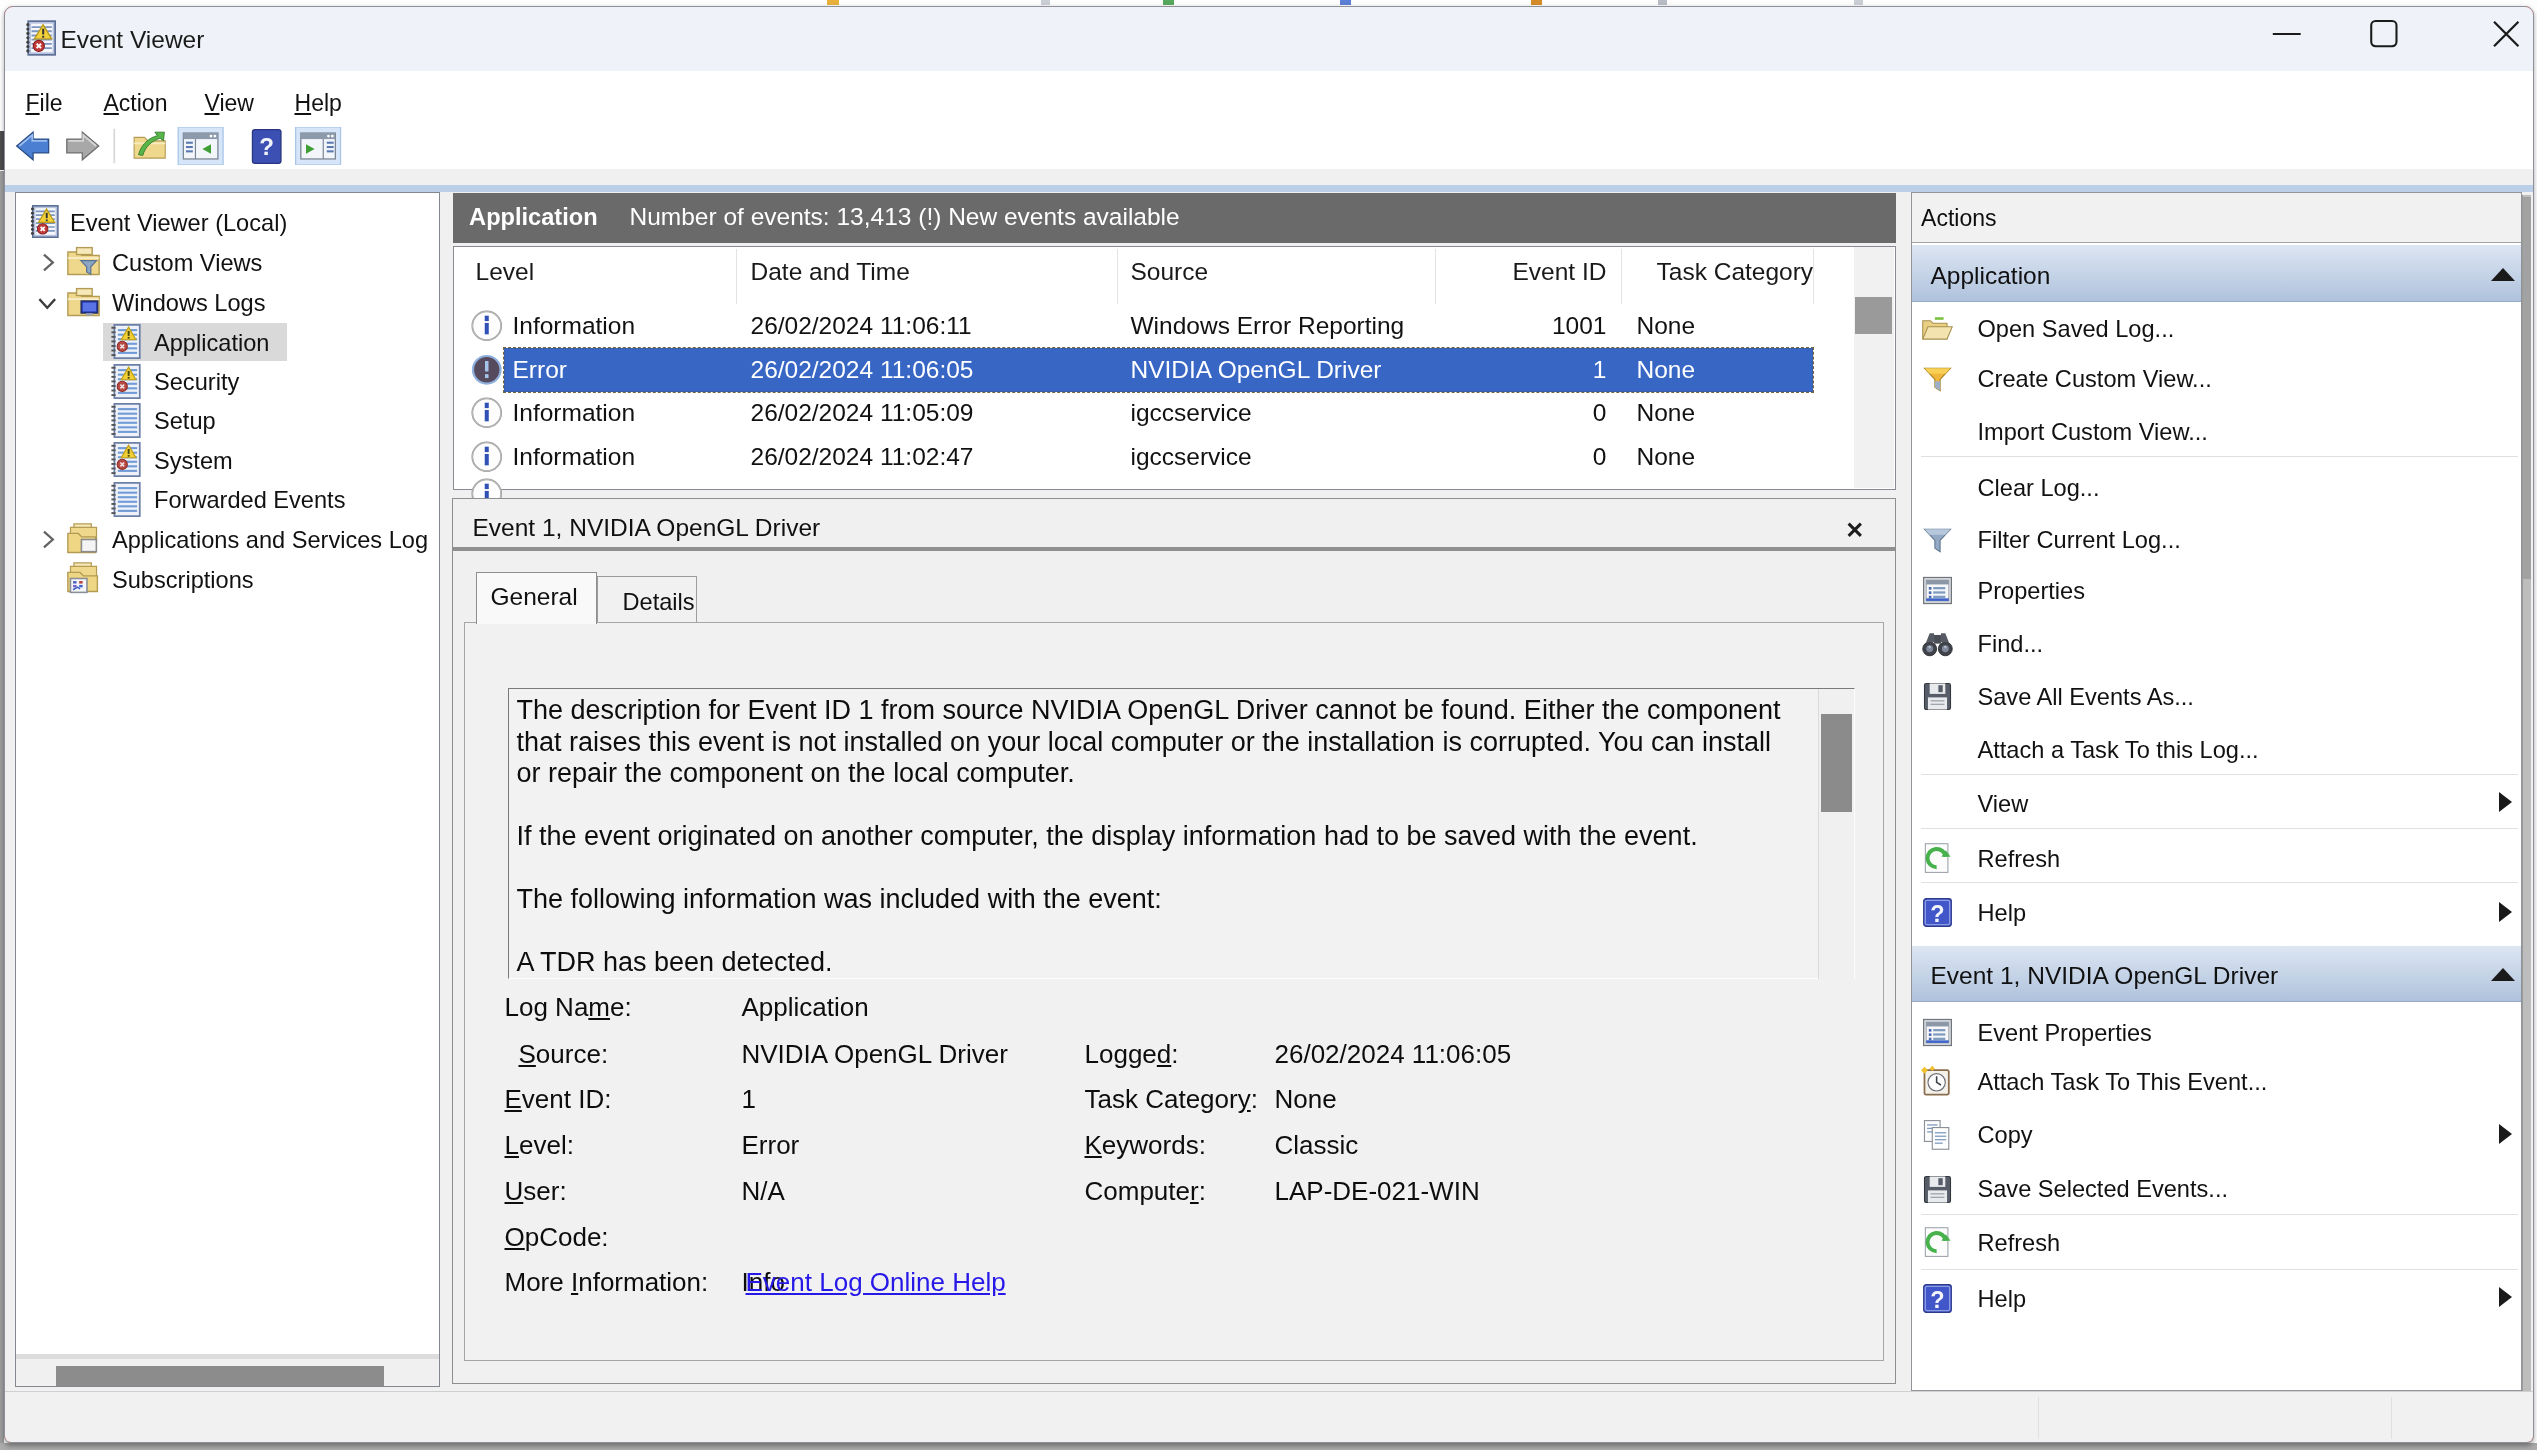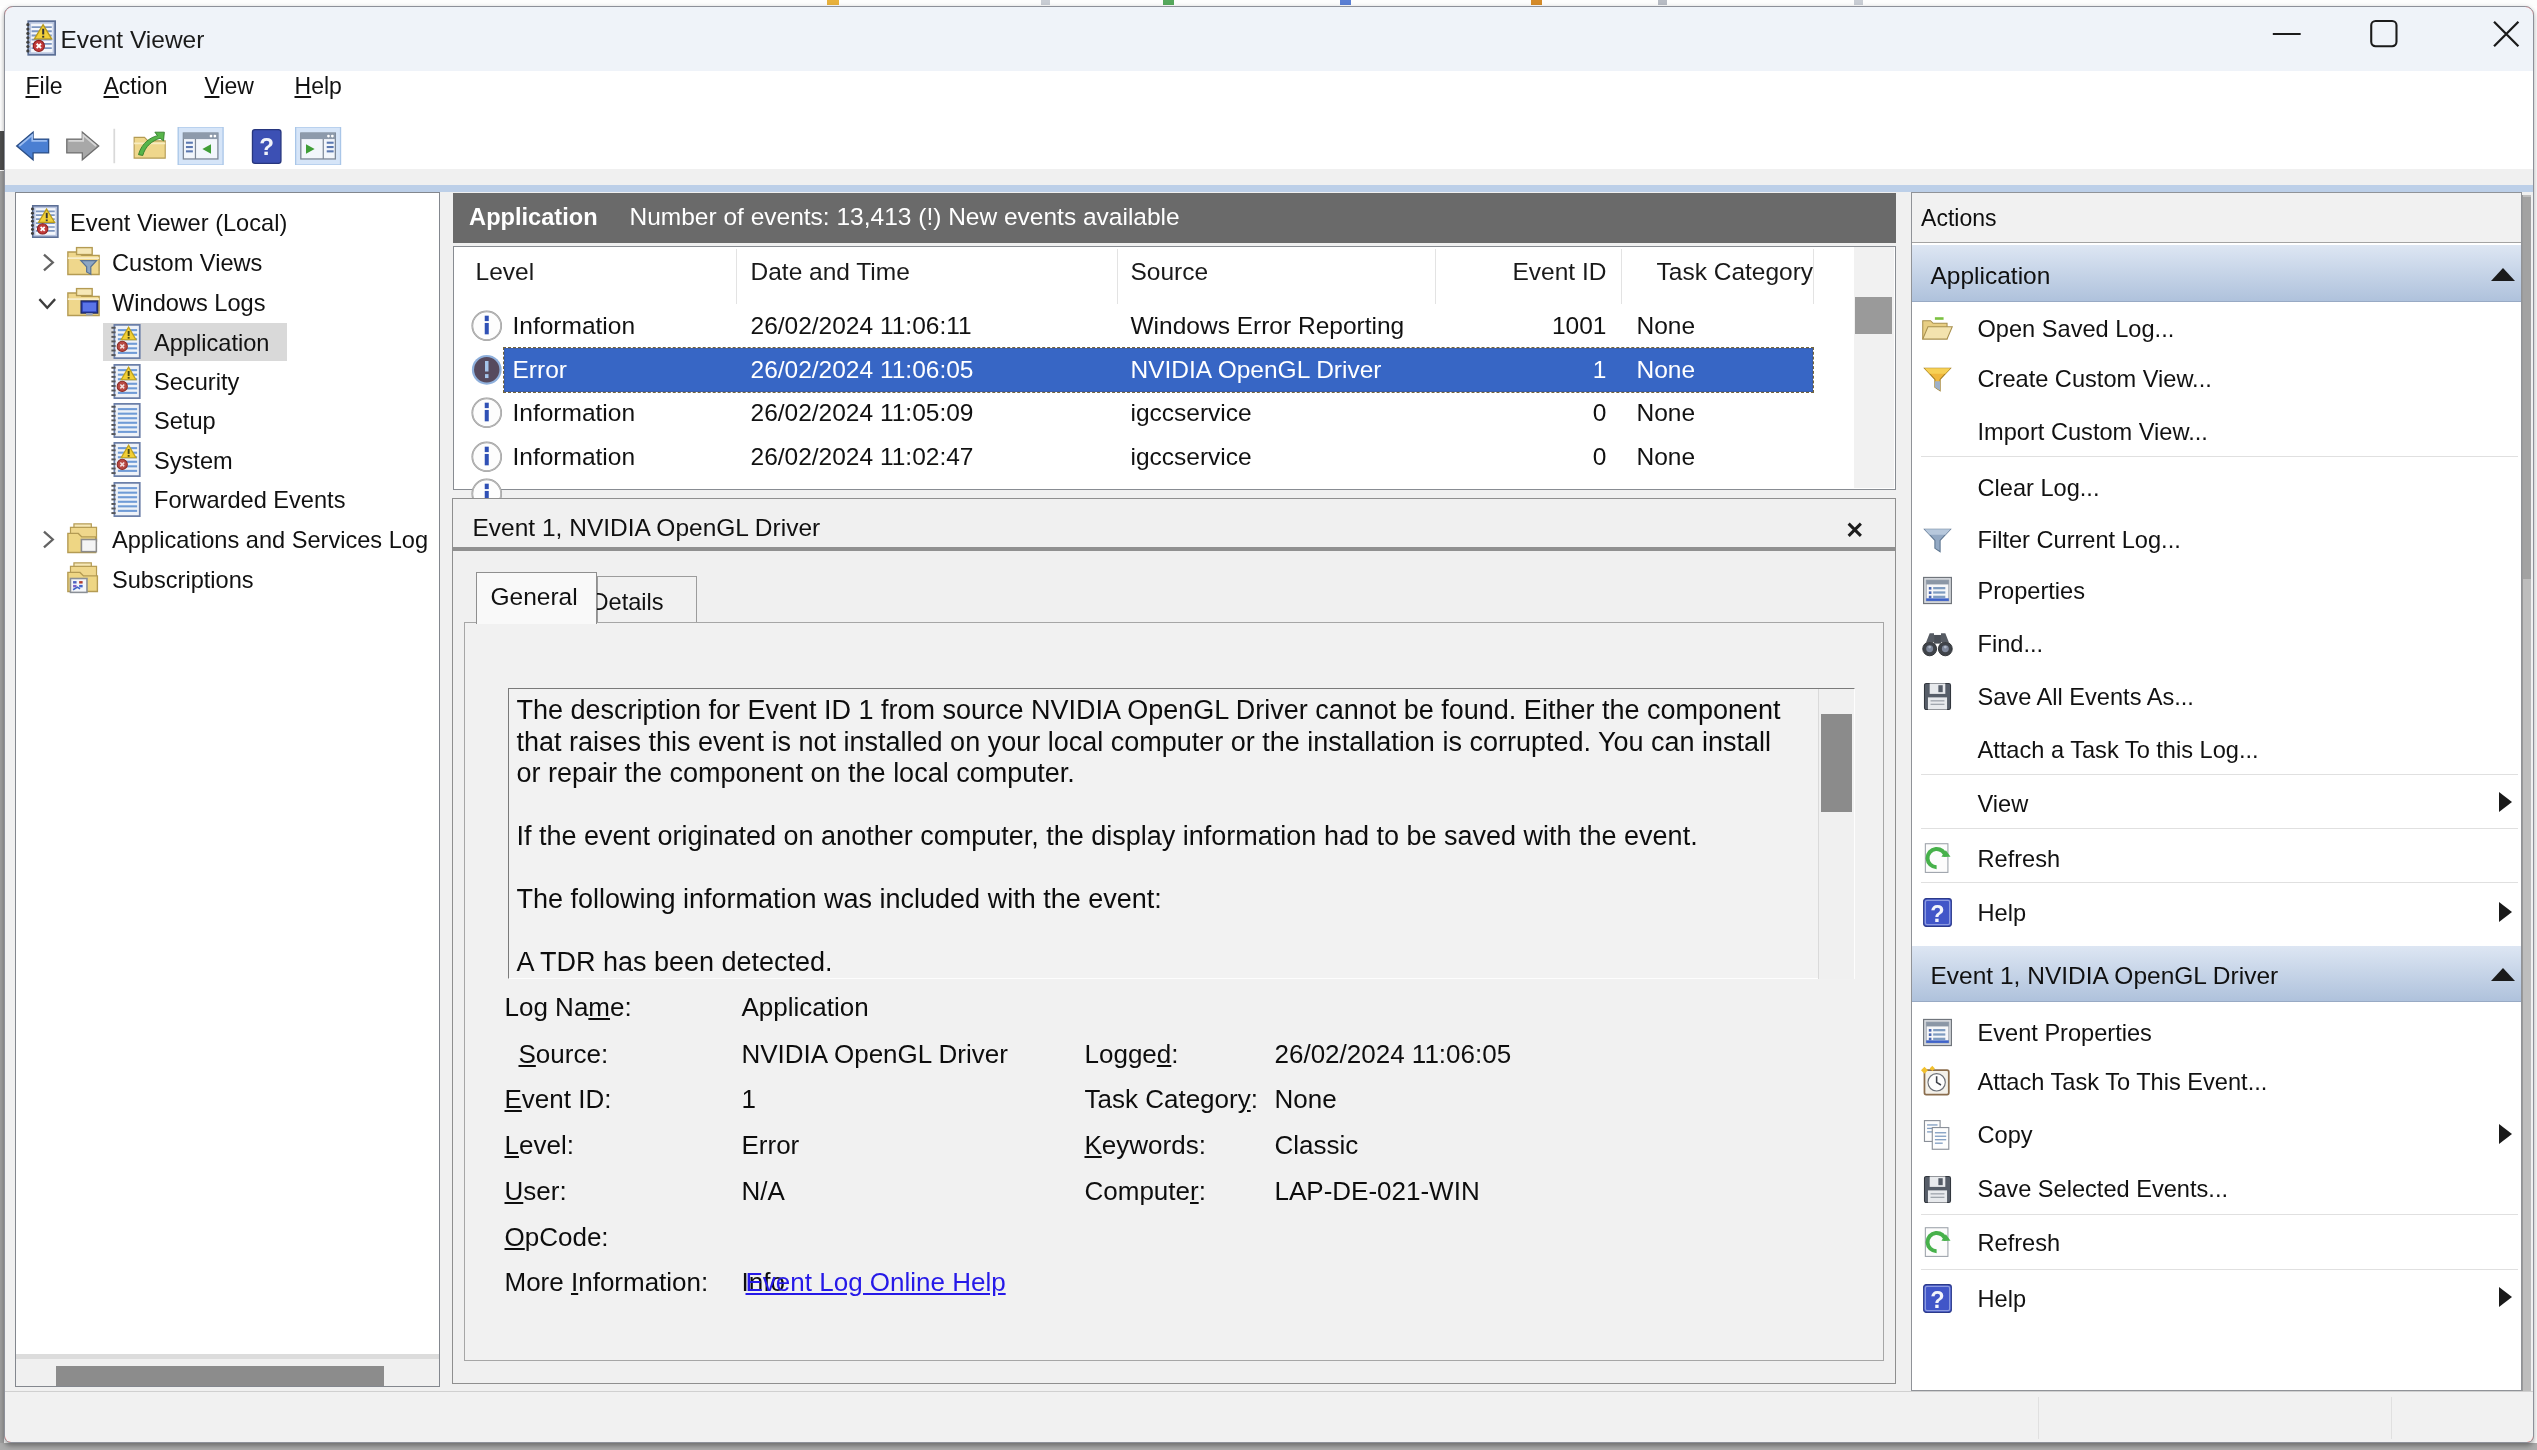--- a/index.html
+++ b/index.html
@@ -3,21 +3,21 @@
 <meta charset="utf-8">
 <style>
   * { margin:0; padding:0; box-sizing:border-box; }
   html,body { width:2538px; height:1450px; background:#ffffff; font-family:"Liberation Sans",sans-serif; position:relative; overflow:hidden; }
   .abs { position:absolute; }
   #win { position:absolute; left:3.5px; top:6.1px; width:2530px; height:1437px; background:#ef4444;
          border:0.9px solid #8d9099; border-radius:8.7px 8.7px 7px 7px; box-shadow:0 2.6px 5.2px rgba(0,0,0,.35); overflow:hidden; }
   #titlebar { position:absolute; left:0; top:0; width:100%; height:64px; background:#eff3f9; }
   #titlebar .ttext { position:absolute; left:56px; top:19px; font-size:24.5px; color:#1a1a1a; }
   #menubar { position:absolute; left:0; top:64px; width:100%; height:48px; background:#ffffff; }
-  .menuitem { position:absolute; top:2px; font-size:23px; color:#111; }
+  .menuitem { position:absolute; top:19px; font-size:23px; color:#111; }
   #toolbar { position:absolute; left:0; top:112px; width:100%; height:50px; background:#ffffff; }
   #strip1 { position:absolute; left:0; top:162px; width:100%; height:15.7px; background:#f0f0f0; }
   #blueband { position:absolute; left:0; top:178px; width:100%; height:7px; background:#bccfe8; }
   #content { position:absolute; left:0; top:185px; width:100%; height:1199px; background:#f0f0f0; }
   #statusbar { position:absolute; left:0; top:1384px; width:100%; height:53px; background:#f1f1f1; border-top:0.9px solid #d0d0d0; }
   
   #tree { position:absolute; left:10.5px; top:0px; width:425px; height:1195px; background:#ffffff; border:0.9px solid #83878e; overflow:hidden; }
   .trow { position:absolute; left:0; font-size:23.6px; line-height:30px; color:#111; white-space:nowrap; }
   .tsel { position:absolute; background:#d9d9d9; }
   
@@ -421,21 +421,21 @@
     <div id="detailbox">
       <div class="abs" style="left:20px;top:15px;font-size:24.5px;color:#101010;">Event 1, NVIDIA OpenGL Driver</div>
       <svg class="abs" style="left:1393px;top:22px;" width="17.5" height="17.5" viewBox="0 0 20 20">
           <path d="M3 3 L17 17 M17 3 L3 17" stroke="#1c1c1c" stroke-width="3.4"></path>
         </svg>
       <div class="abs" style="left:0px;top:48px;width:1442px;height:3.5px;background:#909090;"></div>
 
       <div class="abs" style="left:144px;top:77px;width:100px;height:46px;background:#f1f1f1;border:0.9px solid #9c9c9c;border-bottom:none;"></div>
       <div class="abs" style="left:23.6px;top:73px;width:121px;height:52px;background:#f9f9f9;border:0.9px solid #8f8f8f;border-bottom:none;z-index:3;"></div>
       <div class="abs" style="left:38px;top:84px;font-size:24.5px;color:#111;line-height:28px;z-index:4;">General</div>
-      <div class="abs" style="left:139px;top:89px;font-size:23.6px;color:#111;line-height:28px;text-align:right;">Details</div>
+      <div class="abs" style="left:170px;top:89px;font-size:23.6px;color:#111;line-height:28px;text-align:right;">Details</div>
 
       <div class="abs" style="left:11.4px;top:123px;width:1420px;height:739px;background:#f1f1f1;border:0.9px solid #a6a6a6;"></div>
 
       <div class="abs" style="left:55px;top:157px;width:1347px;height:291px;background:#f2f2f2;border-top:0.9px solid #7a7a7a;border-left:0.9px solid #7a7a7a;border-right:0.9px solid #fdfdfd;border-bottom:0.9px solid #fdfdfd;margin-top:32px;">
         <div class="abs" style="left:7.9px;top:6.1px;font-size:27px;line-height:31.5px;color:#0d0d0d;white-space:pre;">The description for Event ID 1 from source NVIDIA OpenGL Driver cannot be found. Either the component
 that raises this event is not installed on your local computer or the installation is corrupted. You can install
 or repair the component on the local computer.
 
 If the event originated on another computer, the display information had to be saved with the event.
 

